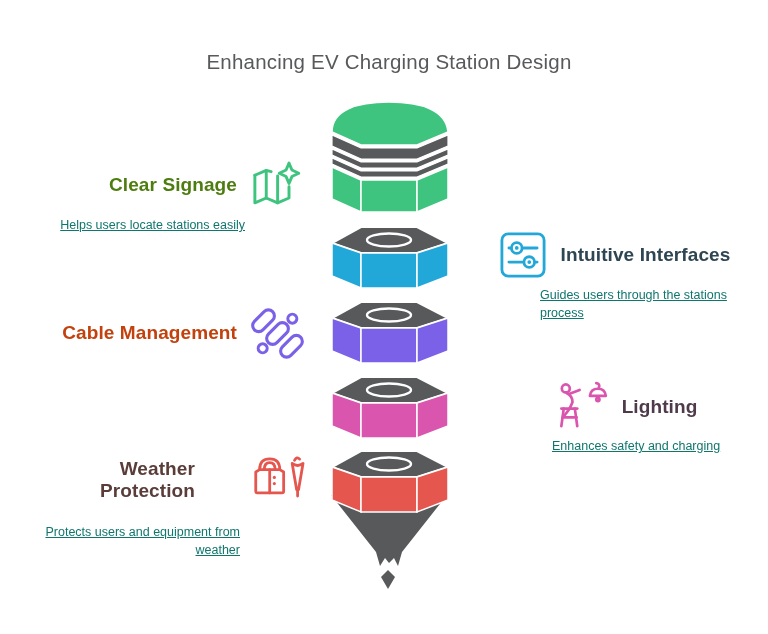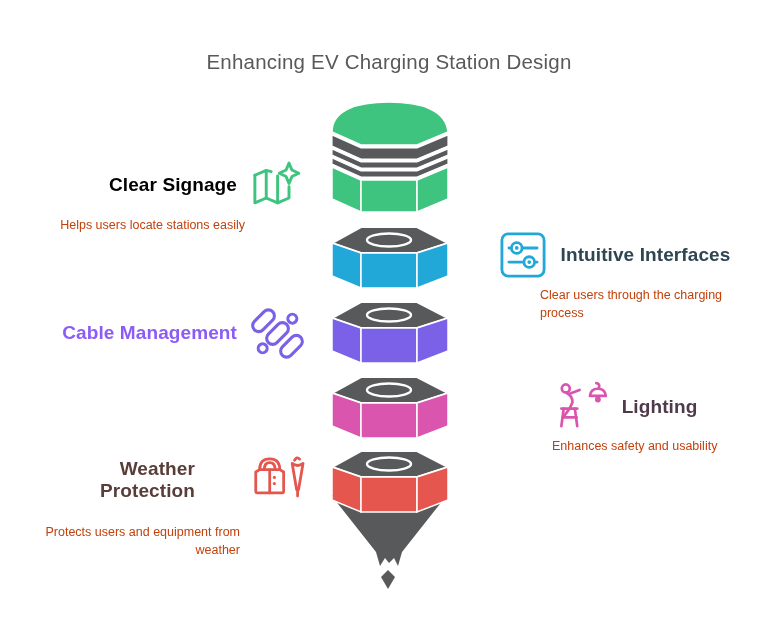--- a/index.html
+++ b/index.html
@@ -5,21 +5,21 @@
   html,body{margin:0;padding:0;background:#fff;}
   body{width:768px;height:634px;position:relative;overflow:hidden;
        font-family:"Liberation Sans",sans-serif;}
   .canvas{position:absolute;inset:0;border-radius:8px;}
   .page-title{position:absolute;left:10px;top:50px;width:758px;text-align:center;
       font-size:20.5px;font-weight:normal;letter-spacing:.2px;color:#58595b;margin:0;}
   .block{position:absolute;}
   .row{display:flex;align-items:center;justify-content:center;}
   .block.left .row{justify-content:flex-end;}
   .heading{font-size:19px;font-weight:bold;margin:0;letter-spacing:.1px;line-height:1.15;}
-  .desc{font-size:12.5px;color:#c2410c;line-height:1.4;margin:0;}
+  .desc{font-size:12.5px;color:#0f766e;line-height:1.4;margin:0;text-decoration:underline;}
   .block.left{text-align:right;}
   .block.left .icon{margin-left:13px;}
   .block.right .icon{margin-right:13px;}
   .icon{flex:0 0 auto;display:flex;align-items:center;}
   svg{display:block;}
   .stack-svg{position:absolute;left:320px;top:95px;width:140px;height:505px;}
   .face{stroke:#ffffff;stroke-width:1.5;}
   .topface{stroke:#ffffff;stroke-width:2;}
   .band{stroke:#ffffff;stroke-width:1.2;}
   .ring{fill:none;stroke:#ffffff;stroke-width:2.4;}
@@ -75,21 +75,21 @@
       <polygon class="topface" points="361,451 417,451 448,467 417,477 361,477 332,467" fill="#58595a"></polygon>
       <ellipse class="ring" cx="389" cy="464" rx="22" ry="6.5"></ellipse>
       <polygon class="face" points="332,467 361,477 361,512 332,500" fill="#e4564e"></polygon>
       <polygon class="face" points="361,477 417,477 417,512 361,512" fill="#e4564e"></polygon>
       <polygon class="face" points="417,477 448,467 448,500 417,512" fill="#e4564e"></polygon>
     </g>
   </svg>
 
   <div class="block left" style="left:30px;top:156px;width:272px;">
     <div class="row" style="min-height:57px;">
-      <h2 class="heading" style="color: #000000;">Clear Signage</h2>
+      <h2 class="heading" style="color: #4d7c0f;">Clear Signage</h2>
       <span class="icon">
         <svg width="52" height="56" viewBox="0 0 32 32">
           <g class="icon-stroke" stroke="#3ec47e">
             <path d="M3,10 L3,27 L10,24 L17,27 L24,24 L24,17"></path>
             <path d="M3,10 L10,7 L13,7.8"></path>
             <path d="M10,7.4 L10,24"></path>
             <path d="M17,10.4 L17,27"></path>
             <path d="M24,2.5 L25.8,6.8 L30,8.8 L25.8,10.8 L24,15 L22.2,10.8 L18,8.8 L22.2,6.8 Z"></path>
           </g>
         </svg>
@@ -108,26 +108,26 @@
             <circle cx="12" cy="11.5" r="3.4" fill="#ffffff"></circle>
             <line x1="7" y1="20.5" x2="25" y2="20.5"></line>
             <circle cx="20" cy="20.5" r="3.4" fill="#ffffff"></circle>
           </g>
           <circle cx="12" cy="11.5" r="1.2" fill="#22a7d9"></circle>
           <circle cx="20" cy="20.5" r="1.2" fill="#22a7d9"></circle>
         </svg>
       </span>
       <h2 class="heading" style="color: rgb(46, 69, 82);">Intuitive Interfaces</h2>
     </div>
-    <p class="desc" style="padding-left:62px;margin-top:6px;max-width:208px;box-sizing:content-box;">Clear users through the charging process</p>
+    <p class="desc" style="padding-left:62px;margin-top:6px;max-width:208px;box-sizing:content-box;">Guides users through the stations process</p>
   </div>
 
   <div class="block left" style="left:28px;top:304px;width:277px;">
     <div class="row" style="min-height:58px;">
-      <h2 class="heading" style="color: #8b5cf6;">Cable Management</h2>
+      <h2 class="heading" style="color: #c2410c;">Cable Management</h2>
       <span class="icon">
         <svg width="55" height="57" viewBox="0 0 32 32">
           <g class="icon-stroke" transform="rotate(45 16 16)" stroke="#7b61e8">
             <rect x="1.5" y="9" width="7" height="15" rx="3.5"></rect>
             <rect x="12.5" y="8.5" width="7" height="15" rx="3.5"></rect>
             <rect x="23.5" y="8" width="7" height="15" rx="3.5"></rect>
             <circle cx="16" cy="3.8" r="2.6"></circle>
             <circle cx="16" cy="28.2" r="2.6"></circle>
           </g>
         </svg>
@@ -149,21 +149,21 @@
             <path d="M4,18 L 14,18"></path>
             <path d="M5.5,18 L 4,29"></path>
             <path d="M12.5,18 L 14,29"></path>
             <path d="M4.9,23.5 L 13.6,23.5"></path>
             <path d="M9.2,18 L 6.2,22"></path>
           </g>
         </svg>
       </span>
       <h2 class="heading" style="color: rgb(78, 58, 74);">Lighting</h2>
     </div>
-    <p class="desc" style="padding-left:66px;margin-top:4px;">Enhances safety and usability</p>
+    <p class="desc" style="padding-left:66px;margin-top:4px;">Enhances safety and charging</p>
   </div>
 
   <div class="block left" style="left:28px;top:450px;width:282px;">
     <div class="row" style="min-height:60px;gap:40px;">
       <h2 class="heading" style="color: rgb(90, 61, 57);">Weather Protection</h2>
       <span class="icon">
         <svg width="62" height="53" viewBox="0 0 40 34">
           <g class="icon-stroke" stroke="#e4564e">
             <path d="M7.5,10 Q 7.5,3 14,3 Q 20.5,3 20.5,10"></path>
             <path d="M10.5,10 Q 10.5,5.5 14,5.5 Q 17.5,5.5 17.5,10"></path>

